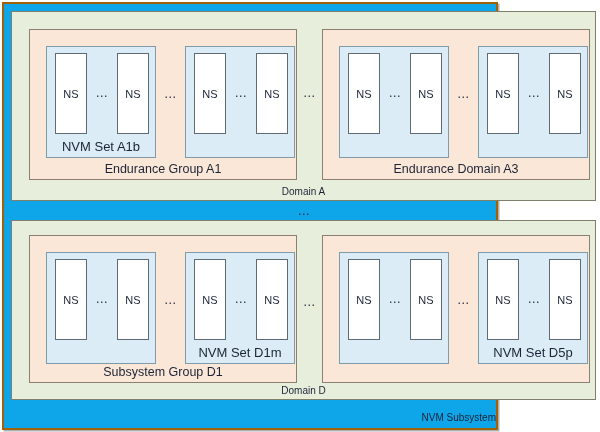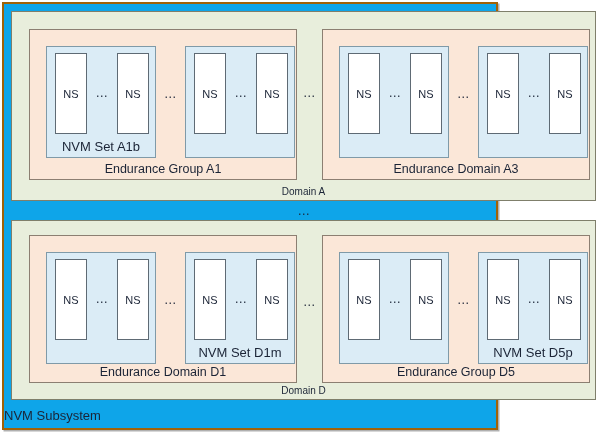--- a/index.html
+++ b/index.html
@@ -29,22 +29,22 @@
     box-sizing: border-box;
     background: #0ea5e9;
     border: 2px solid #a16207;
     box-shadow: 1.5px 1.5px 0 0 #b0b0b0;
   }
   .subsystem-label {
     position: absolute;
     left: 0;
     bottom: 5px;
     width: 100%;
-    text-align: left;
-    font-size: 13px;
+    text-align: right;
+    font-size: 10px;
     color: #1b2436;
   }
 
   
   .domain {
     position: absolute;
     box-sizing: border-box;
     background: #e8eedc;
     border: 1px solid #7f7f6b;
     left: 7px;
@@ -253,21 +253,21 @@
           <div class="ns ns-left">
             <span class="ns-label">NS</span>
           </div>
           <span class="dots dots-ns">...</span>
           <div class="ns ns-right">
             <span class="ns-label">NS</span>
           </div>
           <span class="set-label">NVM Set D1m</span>
         </div>
 
-        <span class="eg-label">Endurance Domain D1</span>
+        <span class="eg-label">Subsystem Group D1</span>
       </div>
 
       <span class="dots dots-eg">...</span>
 
       <div class="endurance-group eg-right">
 
         <div class="nvm-set set-a">
           <div class="ns ns-left">
             <span class="ns-label">NS</span>
           </div>
@@ -283,21 +283,20 @@
           <div class="ns ns-left">
             <span class="ns-label">NS</span>
           </div>
           <span class="dots dots-ns">...</span>
           <div class="ns ns-right">
             <span class="ns-label">NS</span>
           </div>
           <span class="set-label">NVM Set D5p</span>
         </div>
 
-        <span class="eg-label">Endurance Group D5</span>
       </div>
 
       <span class="domain-label">Domain D</span>
     </div>
 
     <span class="subsystem-label">NVM Subsystem</span>
   </div>
 
 </div>
 

